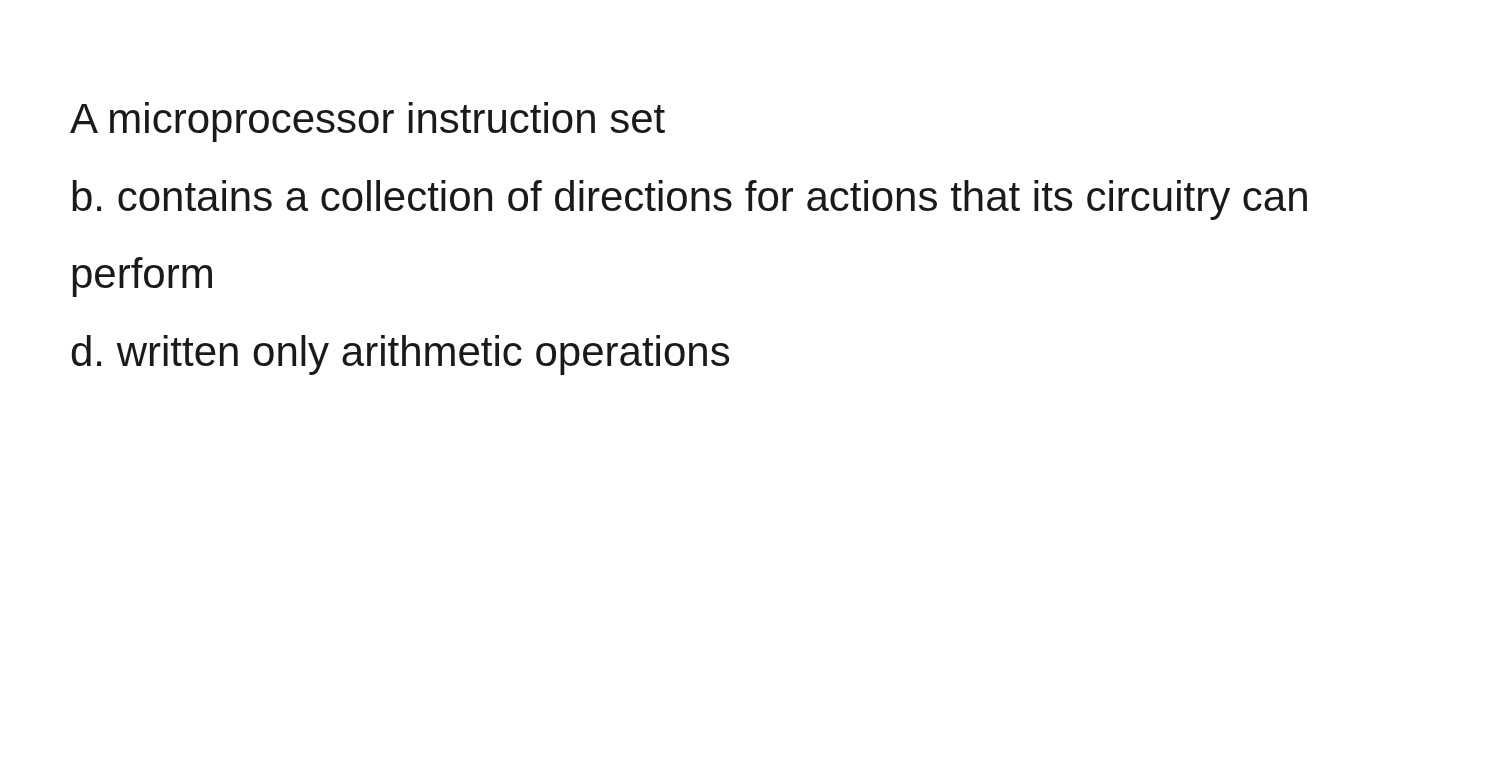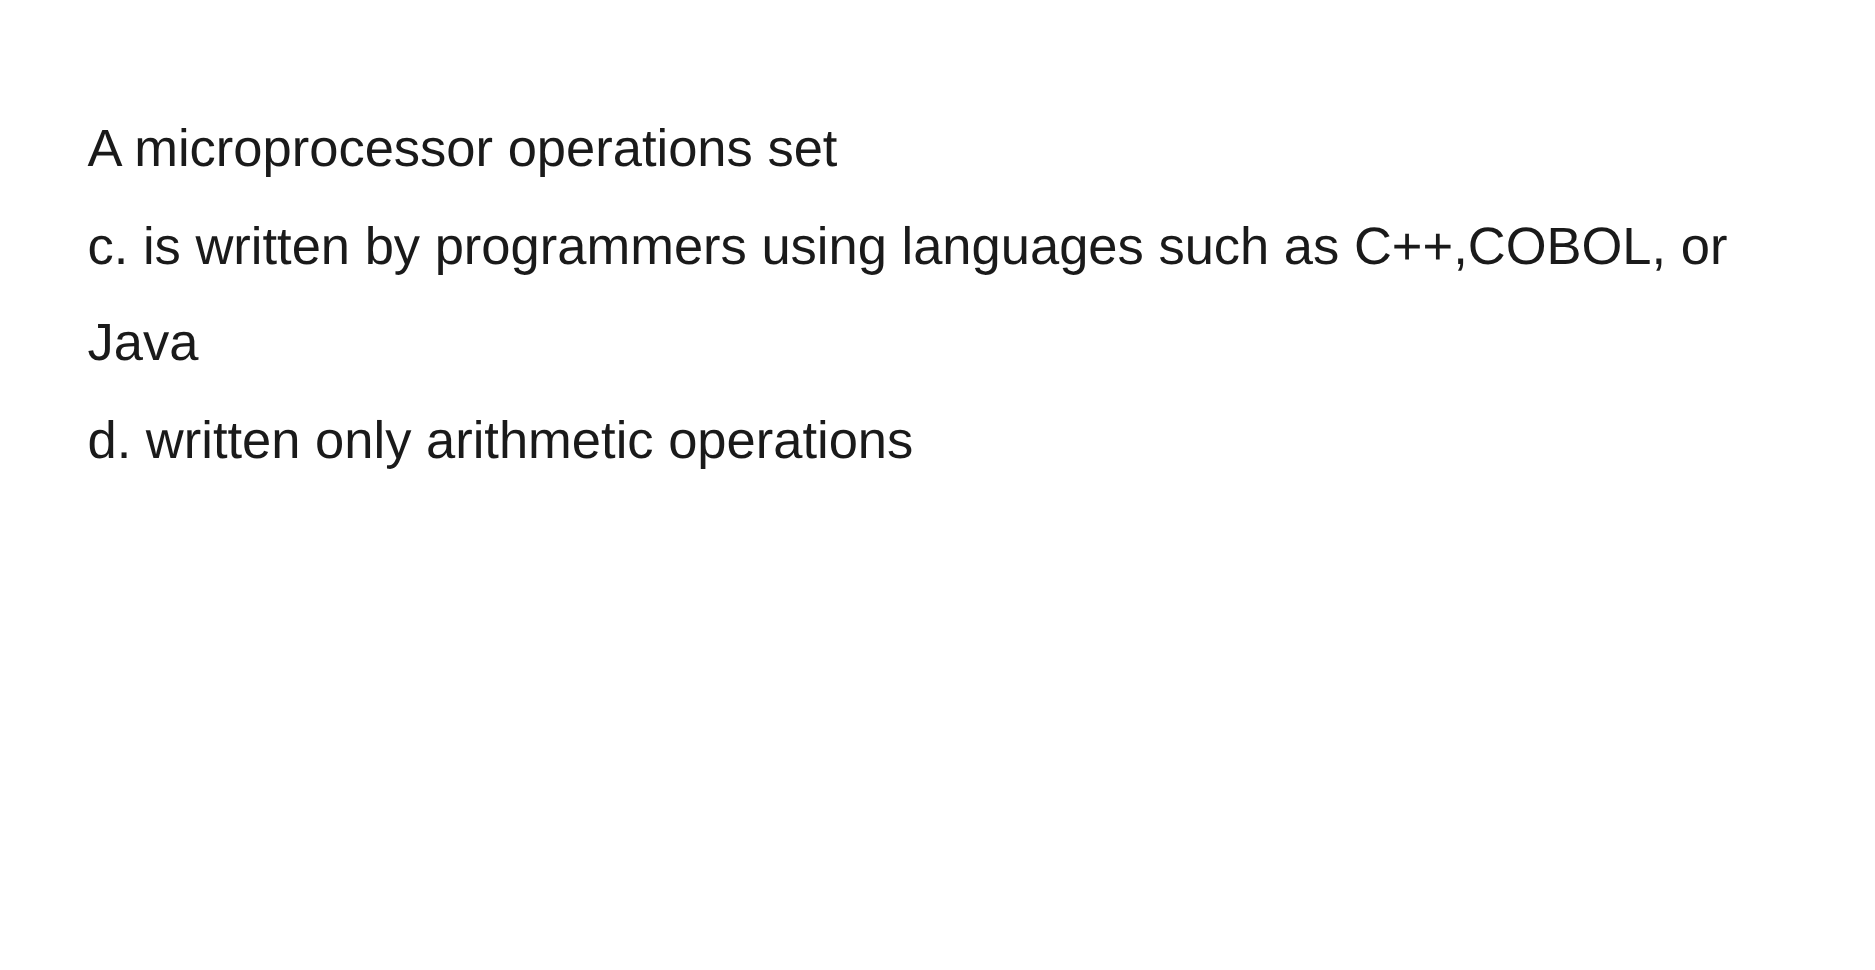--- a/index.html
+++ b/index.html
@@ -24,16 +24,16 @@
       display: block;
     }
     .option {
       display: block;
     }
   </style>
 </head>
 <body>
 
 <div class="question-container">
-  <span class="question-stem">A microprocessor operations set</span>
-  <span class="option">c. is written by programmers using languages such as C++,COBOL, or Java</span>
+  <span class="question-stem">A microprocessor instruction set</span>
+  <span class="option">b. contains a collection of directions for actions that its circuitry can perform</span>
   <span class="option">d. written only arithmetic operations</span>
 </div>
 
 </body></html>

